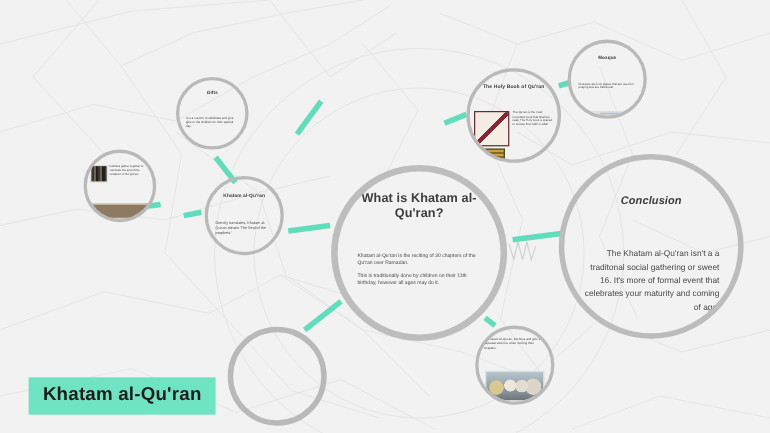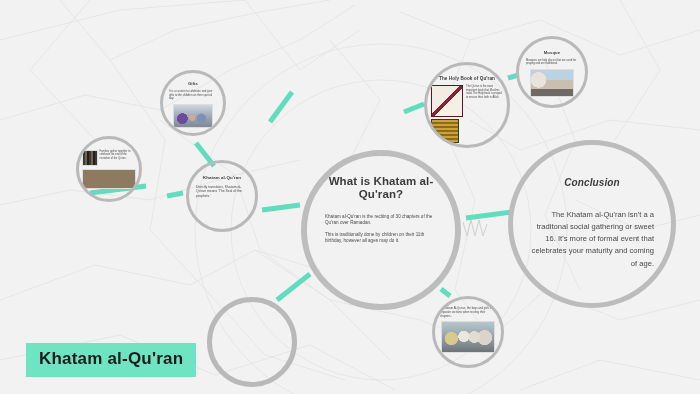--- a/index.html
+++ b/index.html
@@ -14,20 +14,21 @@
 
   
   .node{
     position:absolute;
     border-radius:50%;
     border:4px solid #b9b9b9;
     background:transparent;
     box-sizing:border-box;
     display:flex;flex-direction:column;align-items:center;
     overflow:hidden;
+    gap:16px;
   }
   .node .ttl{
     font-weight:bold;color:#3c3c3c;text-align:center;
     line-height:1.15;letter-spacing:.1px;
   }
   .node .body{color:#4a4a4a;line-height:1.3;}
 
   
   #hub{
     left:301px;top:150px;width:160px;height:160px;

